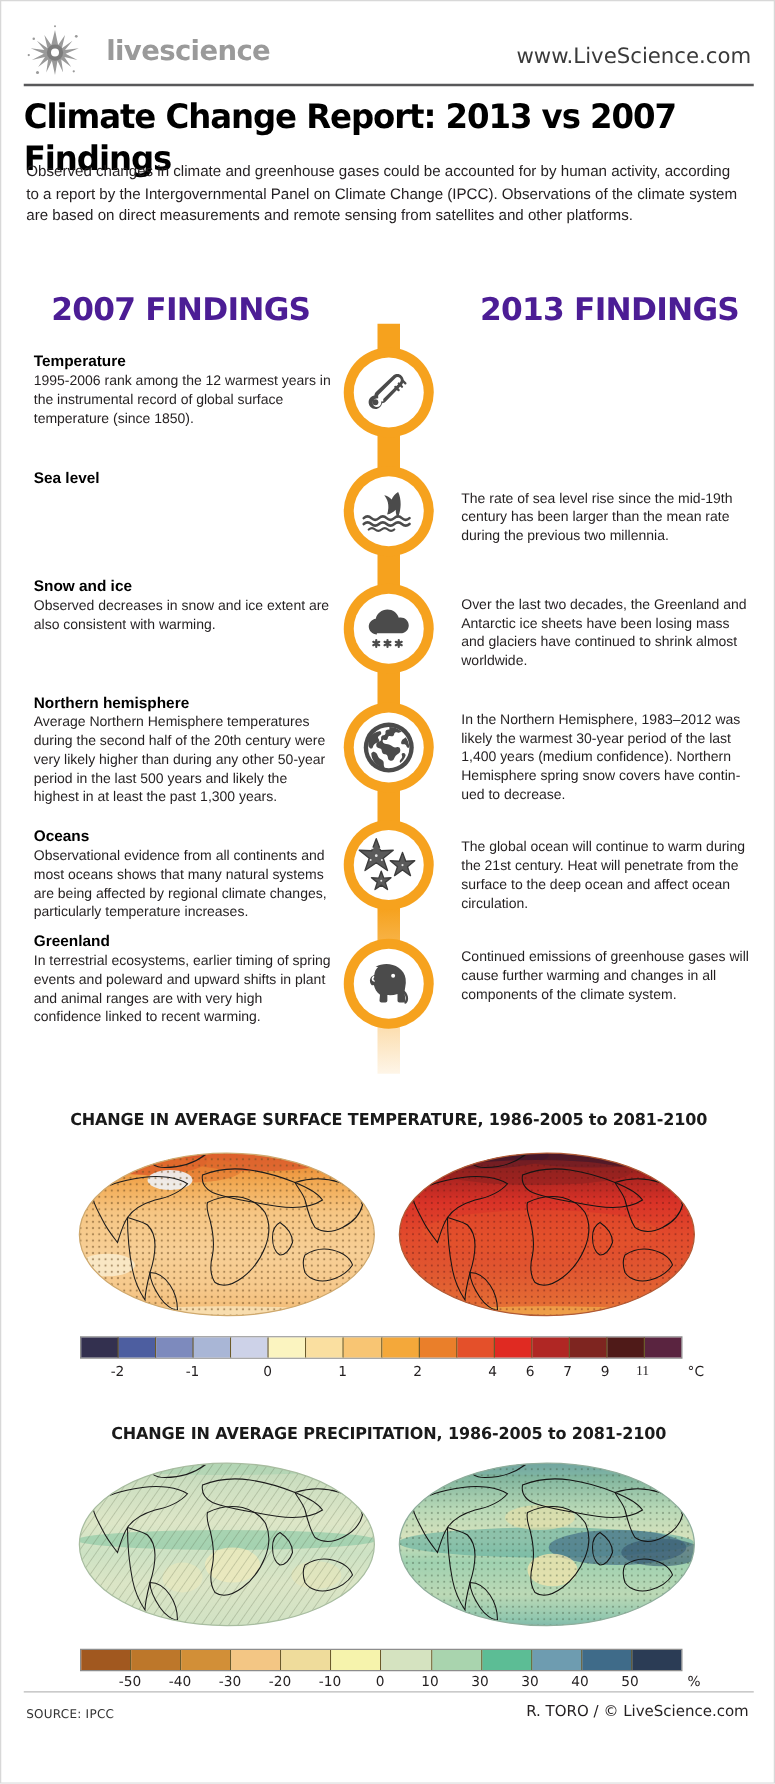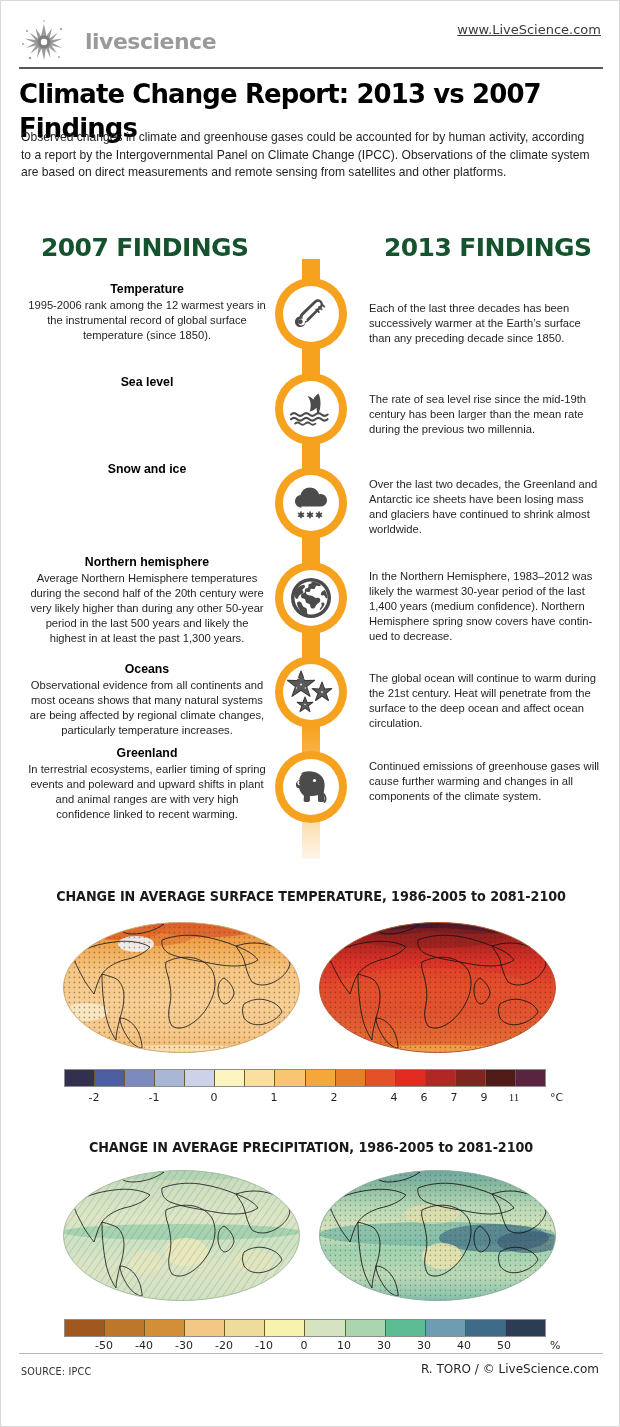--- a/index.html
+++ b/index.html
@@ -26,24 +26,23 @@
     position:absolute;left:20px;top:18px;
     display:flex;align-items:center;gap:18px;
   }
   .logo-mark{width:46px;height:46px;display:block;}
   .logo-text{
     font-family:"DejaVu Sans", sans-serif;
     font-weight:bold;font-size:22px;letter-spacing:-0.5px;
     color:#9a9a9a;line-height:1;
   }
   .site-url{
-    position:absolute;right:20px;top:21px;
-    font-size:13px;color:#3a3a3a;
-    font-family:"DejaVu Sans", sans-serif;
-    text-decoration:underline;
+    position:absolute;right:20px;top:34px;
+    font-size:17px;color:#3a3a3a;
+    font-family:"DejaVu Sans", sans-serif;
   }
   .header-rule{
     position:absolute;left:18px;top:66px;width:584px;height:2px;background:#58585a;
   }
 
   
   .title{
     position:absolute;left:18px;top:76px;width:584px;
     font-family:"DejaVu Sans", sans-serif;
     font-weight:bold;
@@ -56,21 +55,21 @@
   }
   .intro{
     position:absolute;left:20px;top:128px;width:574px;
     font-size:12.1px;line-height:17.6px;color:#231f20;
   }
 
   
   .col-head{
     position:absolute;top:232px;
     font-family:"DejaVu Sans", sans-serif;
-    font-weight:bold;font-size:25px;letter-spacing:-0.6px;color:#14532d;
+    font-weight:bold;font-size:25px;letter-spacing:-0.6px;color:#4c1d95;
   }
   .col-head.left{left:40px;}
   .col-head.right{left:383px;}
 
   
   .spine{
     position:absolute;left:301px;top:258px;width:18px;height:600px;
     background:linear-gradient(to bottom,#f6a21e 0%,#f6a21e 78%,rgba(246,162,30,0.10) 100%);
     z-index:1;
   }
@@ -83,21 +82,21 @@
   }
   .icon-node .inner{
     position:absolute;left:8px;top:8px;width:56px;height:56px;border-radius:50%;
     background:#ffffff;
     display:flex;align-items:center;justify-content:center;
   }
   .icon-node svg{display:block;}
 
   
   .f-left{
-    position:absolute;left:26px;width:240px;text-align:center;
+    position:absolute;left:26px;width:240px;text-align:left;
   }
   .f-right{
     position:absolute;left:368px;width:236px;text-align:left;
   }
   .f-title{
     font-size:12.3px;font-weight:bold;color:#000;margin:0 0 1px 0;line-height:15px;
   }
   .f-body{
     font-size:11.2px;line-height:15.1px;color:#231f20;margin:0;
   }
@@ -289,33 +288,31 @@
         </g>
       </svg>
       </span>
     </div>
   </div>
 
   <div class="f-left" style="top:281px">
     <p class="f-title">Temperature</p>
     <p class="f-body">1995-2006 rank among the 12 warmest years in the instrumental record of global surface temperature (since 1850).</p>
   </div>
-  <div class="f-right" style="top:300px">
-    <p class="f-body">Each of the last three decades has been successively warmer at the Earth’s surface than any preceding decade since 1850.</p>
-  </div>
 
   <div class="f-left" style="top:374px">
     <p class="f-title">Sea level</p>
   </div>
   <div class="f-right" style="top:391px">
     <p class="f-body">The rate of sea level rise since the mid-19th century has been larger than the mean rate during the previous two millennia.</p>
   </div>
 
   <div class="f-left" style="top:461px">
     <p class="f-title">Snow and ice</p>
+    <p class="f-body">Observed decreases in snow and ice extent are also consistent with warming.</p>
   </div>
   <div class="f-right" style="top:476px">
     <p class="f-body">Over the last two decades, the Greenland and Antarctic ice sheets have been losing mass and glaciers have continued to shrink almost worldwide.</p>
   </div>
 
   <div class="f-left" style="top:554px">
     <p class="f-title">Northern hemisphere</p>
     <p class="f-body">Average Northern Hemisphere temperatures during the second half of the 20th century were very likely higher than during any other 50-year period in the last 500 years and likely the highest in at least the past 1,300 years.</p>
   </div>
   <div class="f-right" style="top:568px">

